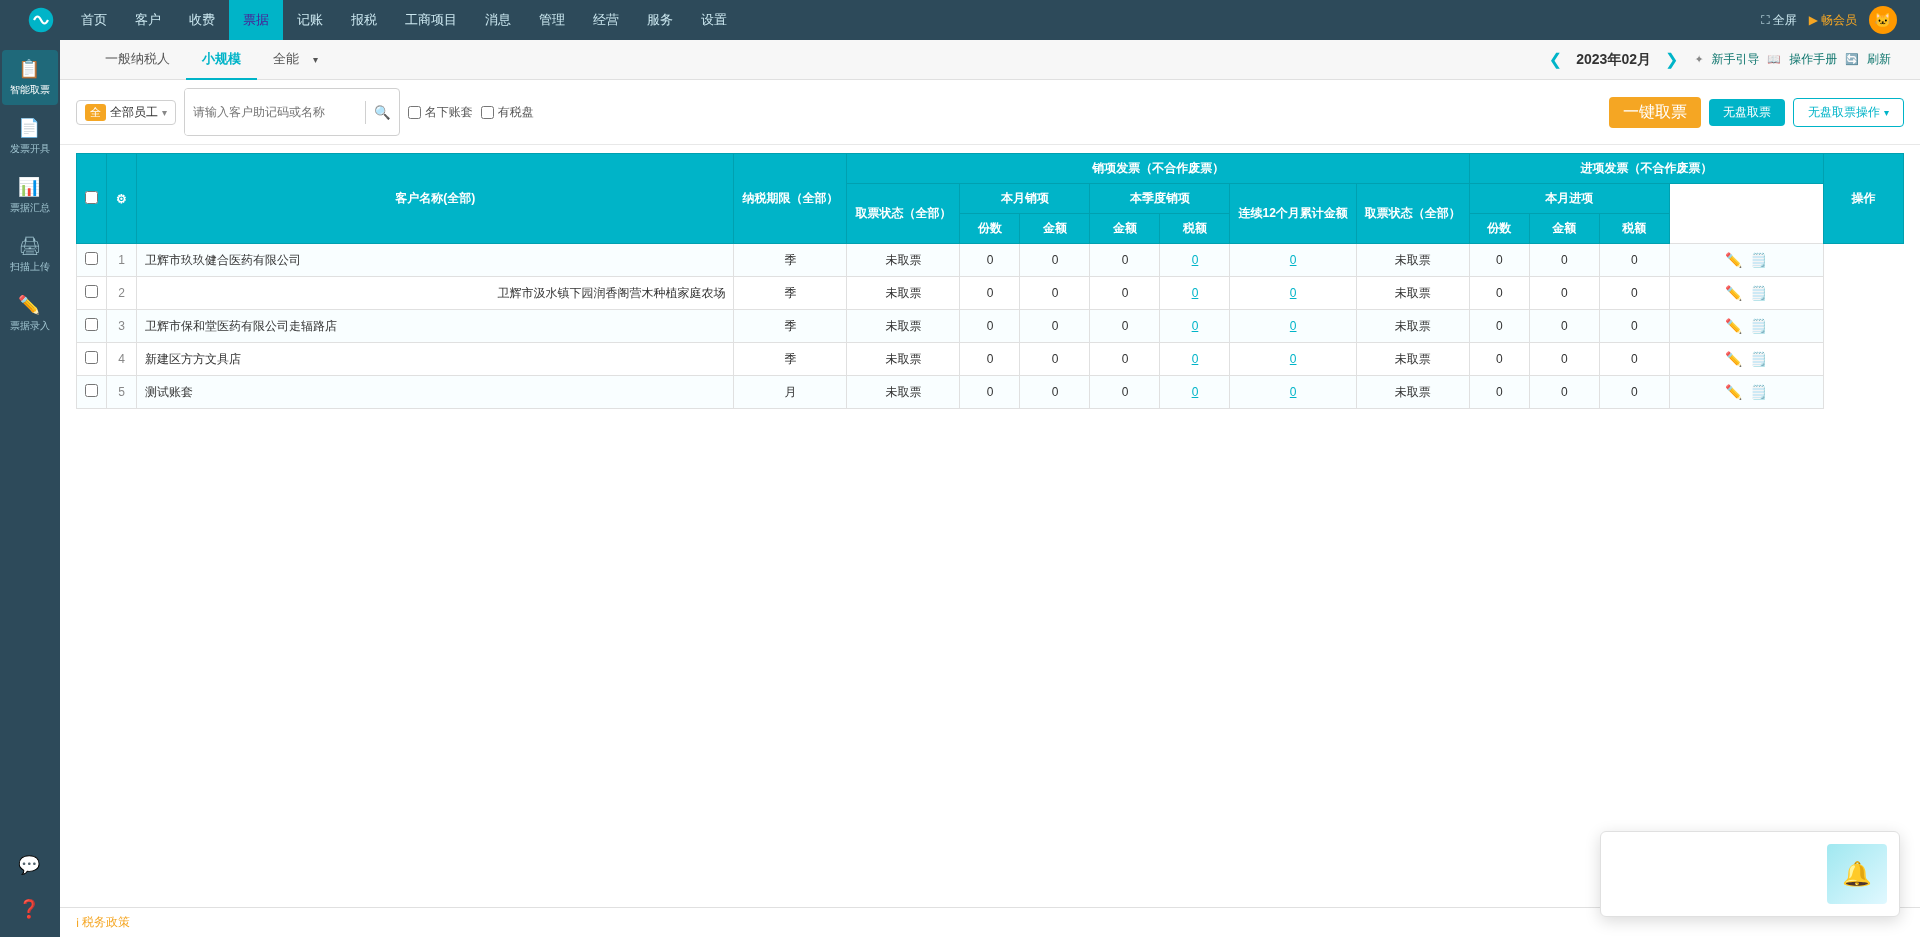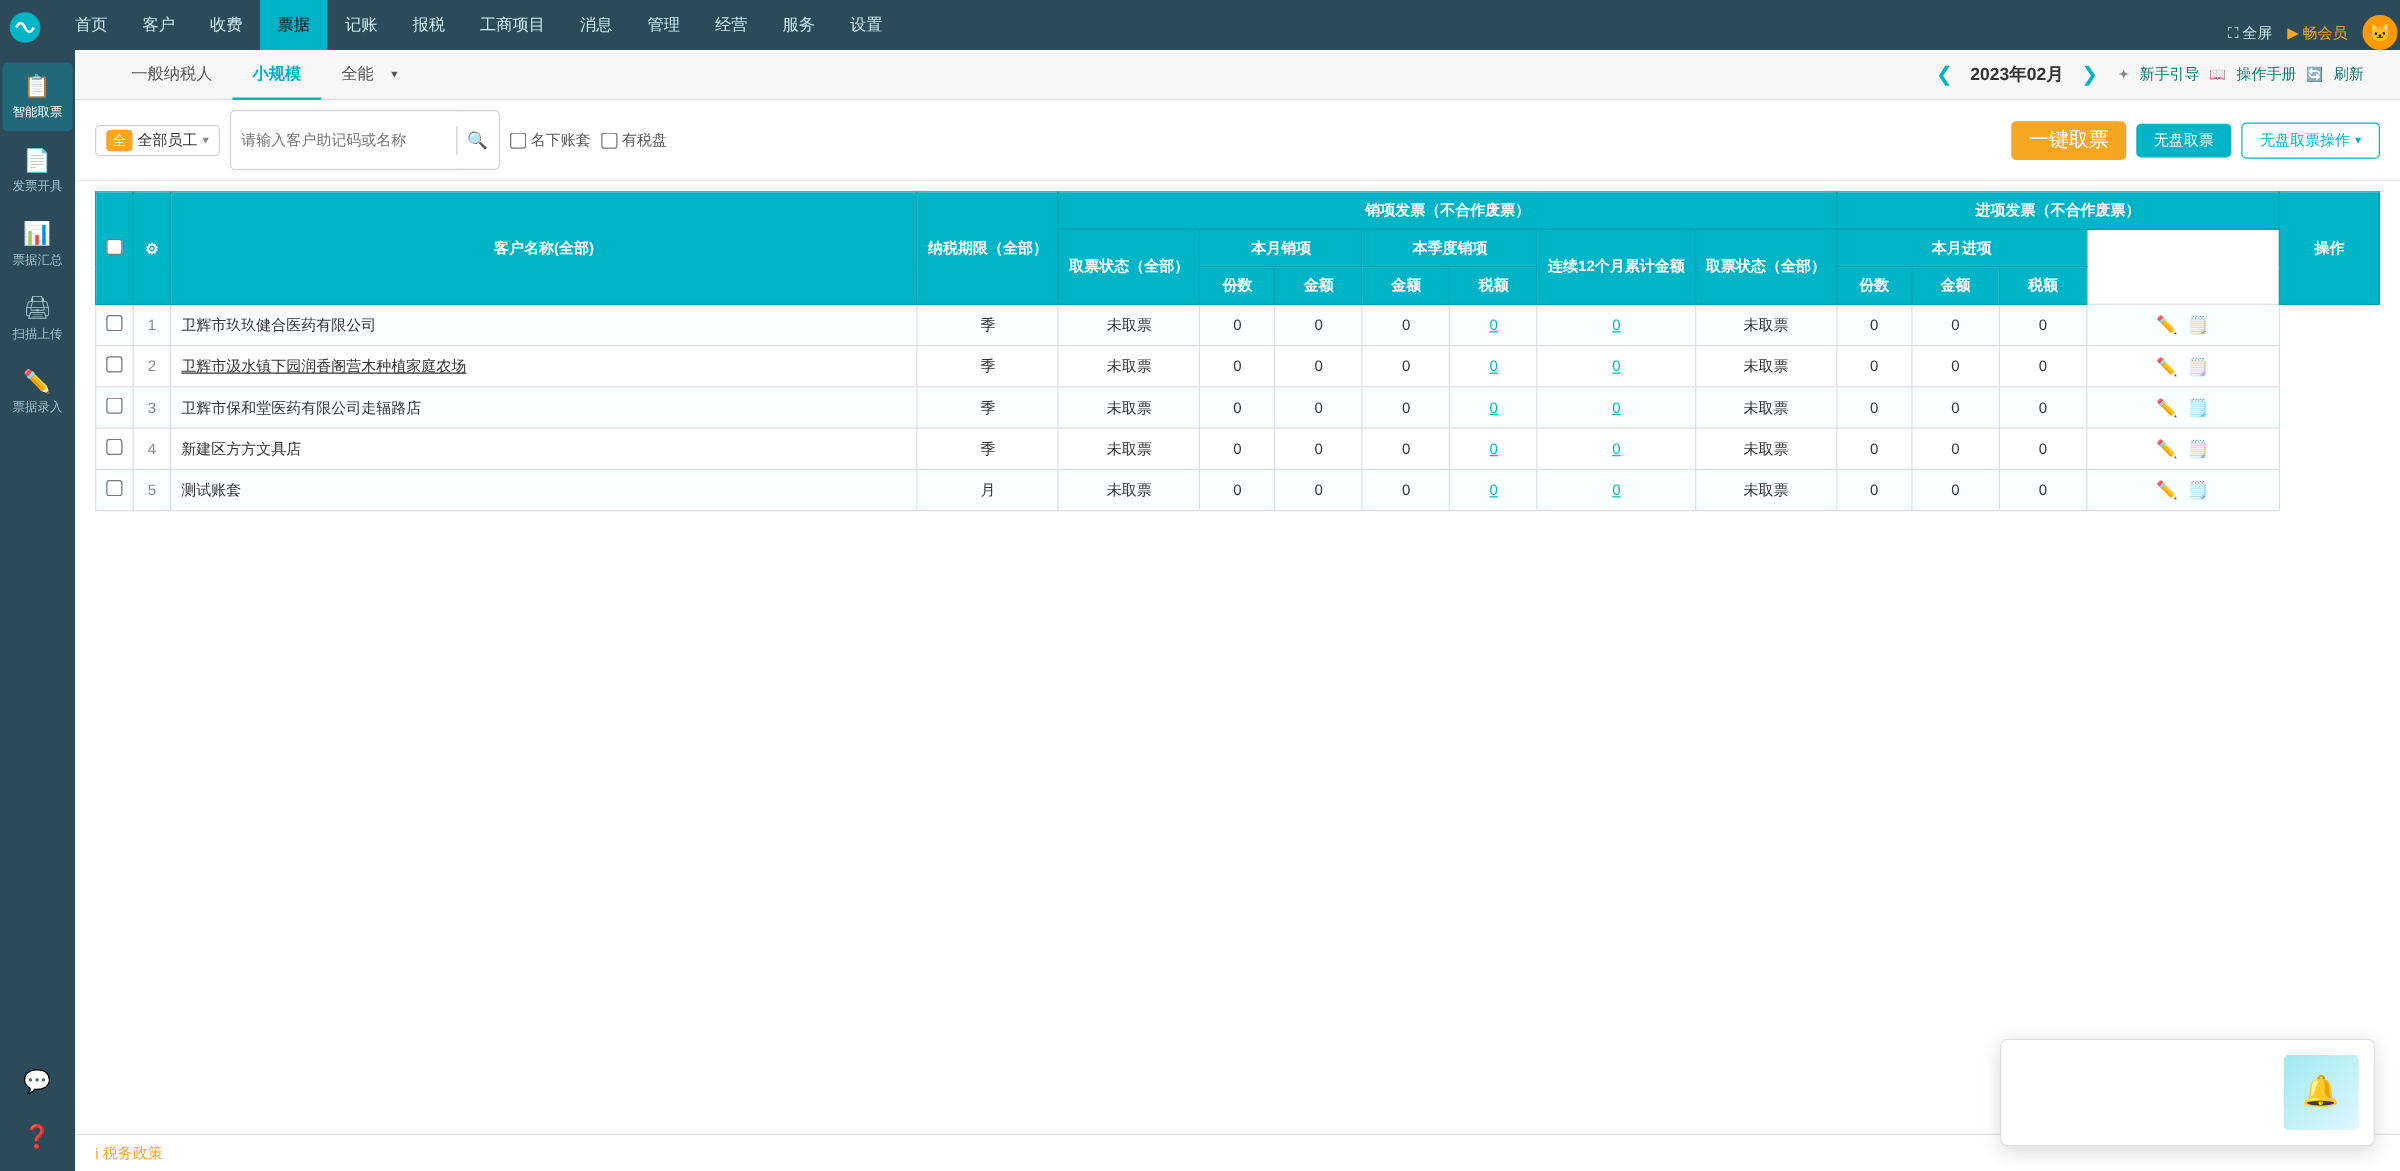--- a/index.html
+++ b/index.html
@@ -3,22 +3,22 @@
   <meta charset="utf-8">
   <style>
     * { box-sizing: border-box; margin: 0; padding: 0; }
     body { font-family: 'Microsoft YaHei', Arial, sans-serif; font-size: 12px; background: #f0f2f5; color: #333; }
 
     
     .top-nav {
       background: #2d4a5a;
       height: 40px;
       display: flex;
-      align-items: flex-end;
-      padding: 0 2px;
+      align-items: center;
+      padding: 0 23px;
       color: #fff;
       position: relative;
     }
     .top-nav-logo {
       width: 36px;
       height: 36px;
       margin-right: 8px;
       display: flex; align-items: center; justify-content: center;
     }
     .top-nav-logo svg { width: 28px; height: 28px; }
@@ -29,21 +29,21 @@
       padding: 0 14px;
       height: 40px;
       display: flex; align-items: center;
       cursor: pointer;
       font-size: 13px;
       color: #cce8f0;
       transition: background 0.2s;
     }
     .top-nav-item.active {
       background: #00b4c8;
-      color: #000000;
+      color: #4c1d95;
     }
     .top-nav-right {
       display: flex; align-items: center; gap: 12px; margin-left: auto;
     }
     .top-nav-right-item {
       color: #cce8f0; font-size: 12px; cursor: pointer; display: flex; align-items: center; gap: 3px;
     }
     .avatar {
       width: 28px; height: 28px; border-radius: 50%; background: #f90; display: flex; align-items: center; justify-content: center;
       font-size: 14px; cursor: pointer;
@@ -418,21 +418,21 @@
       <td>0</td>
       <td>0</td>
       <td>
         <button class="action-btn">✏️</button>
         <button class="action-btn">🗒️</button>
       </td>
     </tr>
             <tr>
       <td><input type="checkbox" style=""></td>
       <td class="td-index">2</td>
-      <td style="text-align:left;text-decoration:underline;">卫辉市汲水镇下园润香阁营木种植家庭农场</td>
+      <td style="text-align:right;">卫辉市汲水镇下园润香阁营木种植家庭农场</td>
       <td>季</td>
       <td>未取票</td>
       <td>0</td>
       <td>0</td>
       <td>0</td>
       <td><span class="td-link">0</span></td>
       <td><span class="td-link">0</span></td>
       <td>未取票</td>
       <td>0</td>
       <td>0</td>

